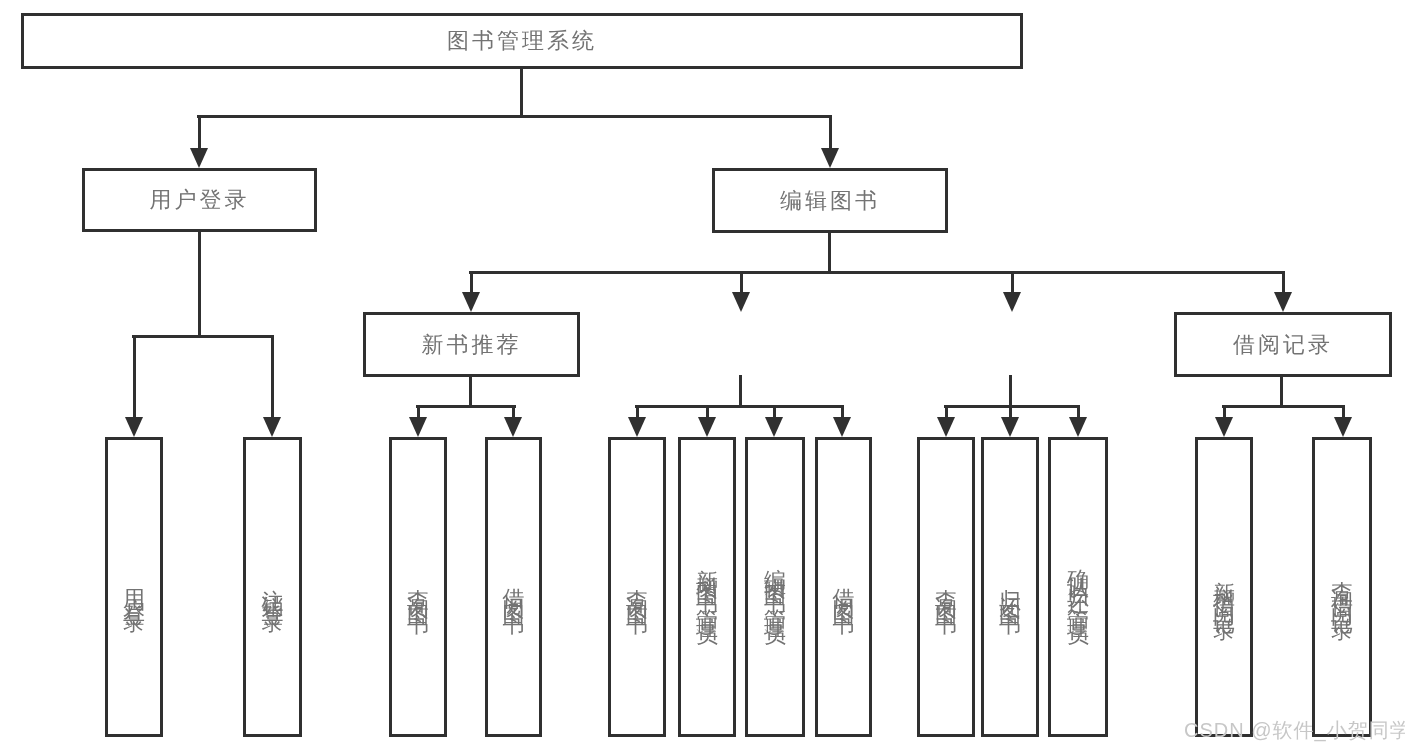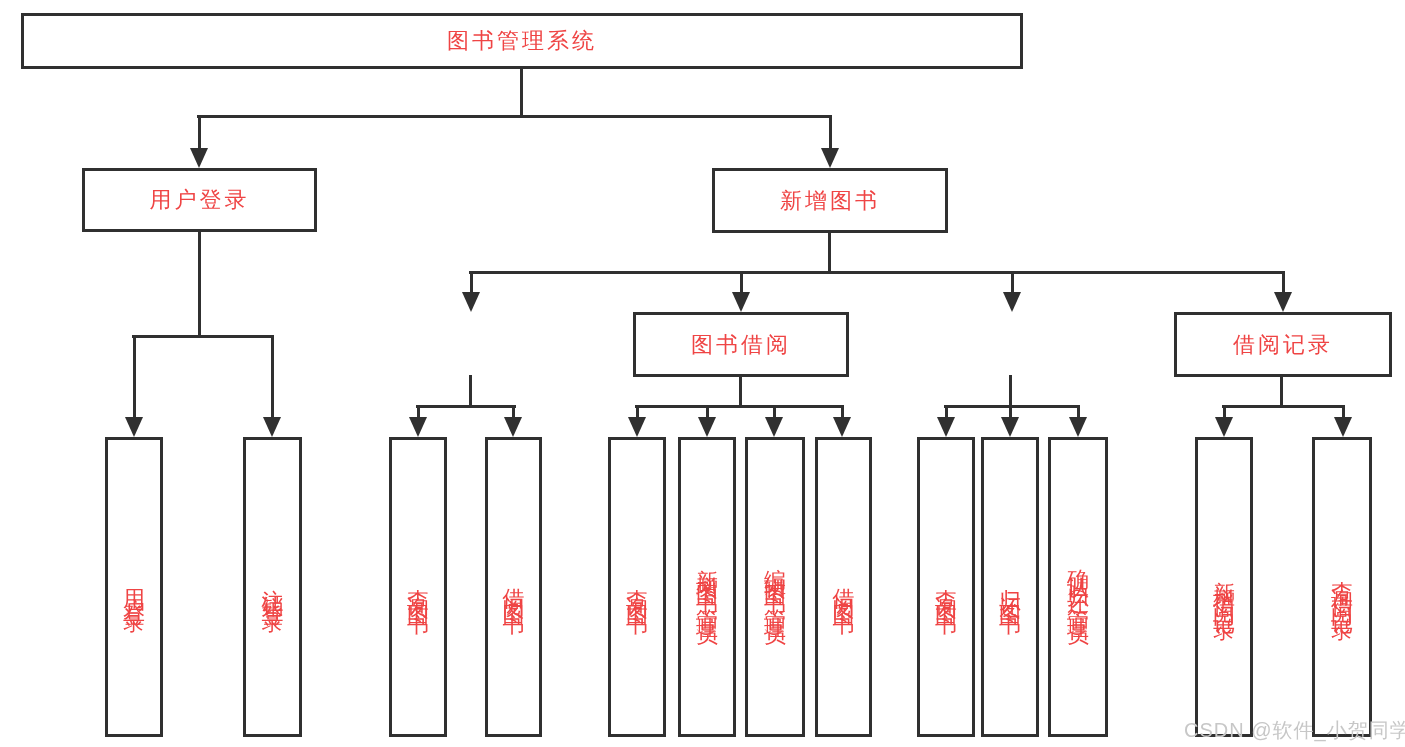--- a/index.html
+++ b/index.html
@@ -5,21 +5,21 @@
   html,body{margin:0;padding:0;background:#ffffff;}
   #canvas{
     position:relative;width:1405px;height:747px;background:#ffffff;overflow:hidden;
     font-family:"Liberation Sans","DejaVu Sans",sans-serif;
   }
   .box{
     position:absolute;box-sizing:border-box;background:#ffffff;
     border:3px solid #303030;display:flex;align-items:center;justify-content:center;
   }
   .lbl{
-    color:#ef4444;font-size:22px;letter-spacing:3px;white-space:nowrap;
+    color:#737373;font-size:22px;letter-spacing:3px;white-space:nowrap;
   }
   .vbox .lbl{
     writing-mode:vertical-rl;letter-spacing:8px;font-size:22px;line-height:1;
   }
   .line{position:absolute;background:#303030;}
   .arrow{position:absolute;width:18px;}
   .arrow .shaft{position:absolute;left:7.5px;top:0;width:3px;background:#303030;}
   .arrow .head{
     position:absolute;left:0;width:0;height:0;
     border-left:9px solid transparent;border-right:9px solid transparent;
@@ -47,21 +47,21 @@
     </div>
   <div class="arrow" style="left:821px;top:118px;">
       <div class="shaft" style="height:30px;"></div>
       <div class="head" style="top:30px;"></div>
     </div>
 
   <div class="box" style="left:82px;top:168px;width:235px;height:64px;">
     <span class="lbl">用户登录</span>
   </div>
   <div class="box" style="left:712px;top:168px;width:236px;height:65px;">
-    <span class="lbl">新增图书</span>
+    <span class="lbl">编辑图书</span>
   </div>
 
   <div class="line" style="left:198px;top:230px;width:3px;height:107px;"></div>
   <div class="line" style="left:132px;top:335px;width:142px;height:3px;"></div>
   <div class="arrow" style="left:125px;top:338px;">
       <div class="shaft" style="height:79px;"></div>
       <div class="head" style="top:79px;"></div>
     </div>
   <div class="arrow" style="left:263px;top:338px;">
       <div class="shaft" style="height:79px;"></div>
@@ -80,22 +80,22 @@
     </div>
   <div class="arrow" style="left:1003px;top:274px;">
       <div class="shaft" style="height:18px;"></div>
       <div class="head" style="top:18px;"></div>
     </div>
   <div class="arrow" style="left:1274px;top:274px;">
       <div class="shaft" style="height:18px;"></div>
       <div class="head" style="top:18px;"></div>
     </div>
 
-  <div class="box" style="left:633px;top:312px;width:216px;height:65px;">
-    <span class="lbl">图书借阅</span>
+  <div class="box" style="left:363px;top:312px;width:217px;height:65px;">
+    <span class="lbl">新书推荐</span>
   </div>
   <div class="box" style="left:1174px;top:312px;width:218px;height:65px;">
     <span class="lbl">借阅记录</span>
   </div>
 
   <div class="line" style="left:469px;top:375px;width:3px;height:33px;"></div>
   <div class="line" style="left:416px;top:405px;width:100px;height:3px;"></div>
   <div class="arrow" style="left:409px;top:408px;">
       <div class="shaft" style="height:9px;"></div>
       <div class="head" style="top:9px;"></div>

